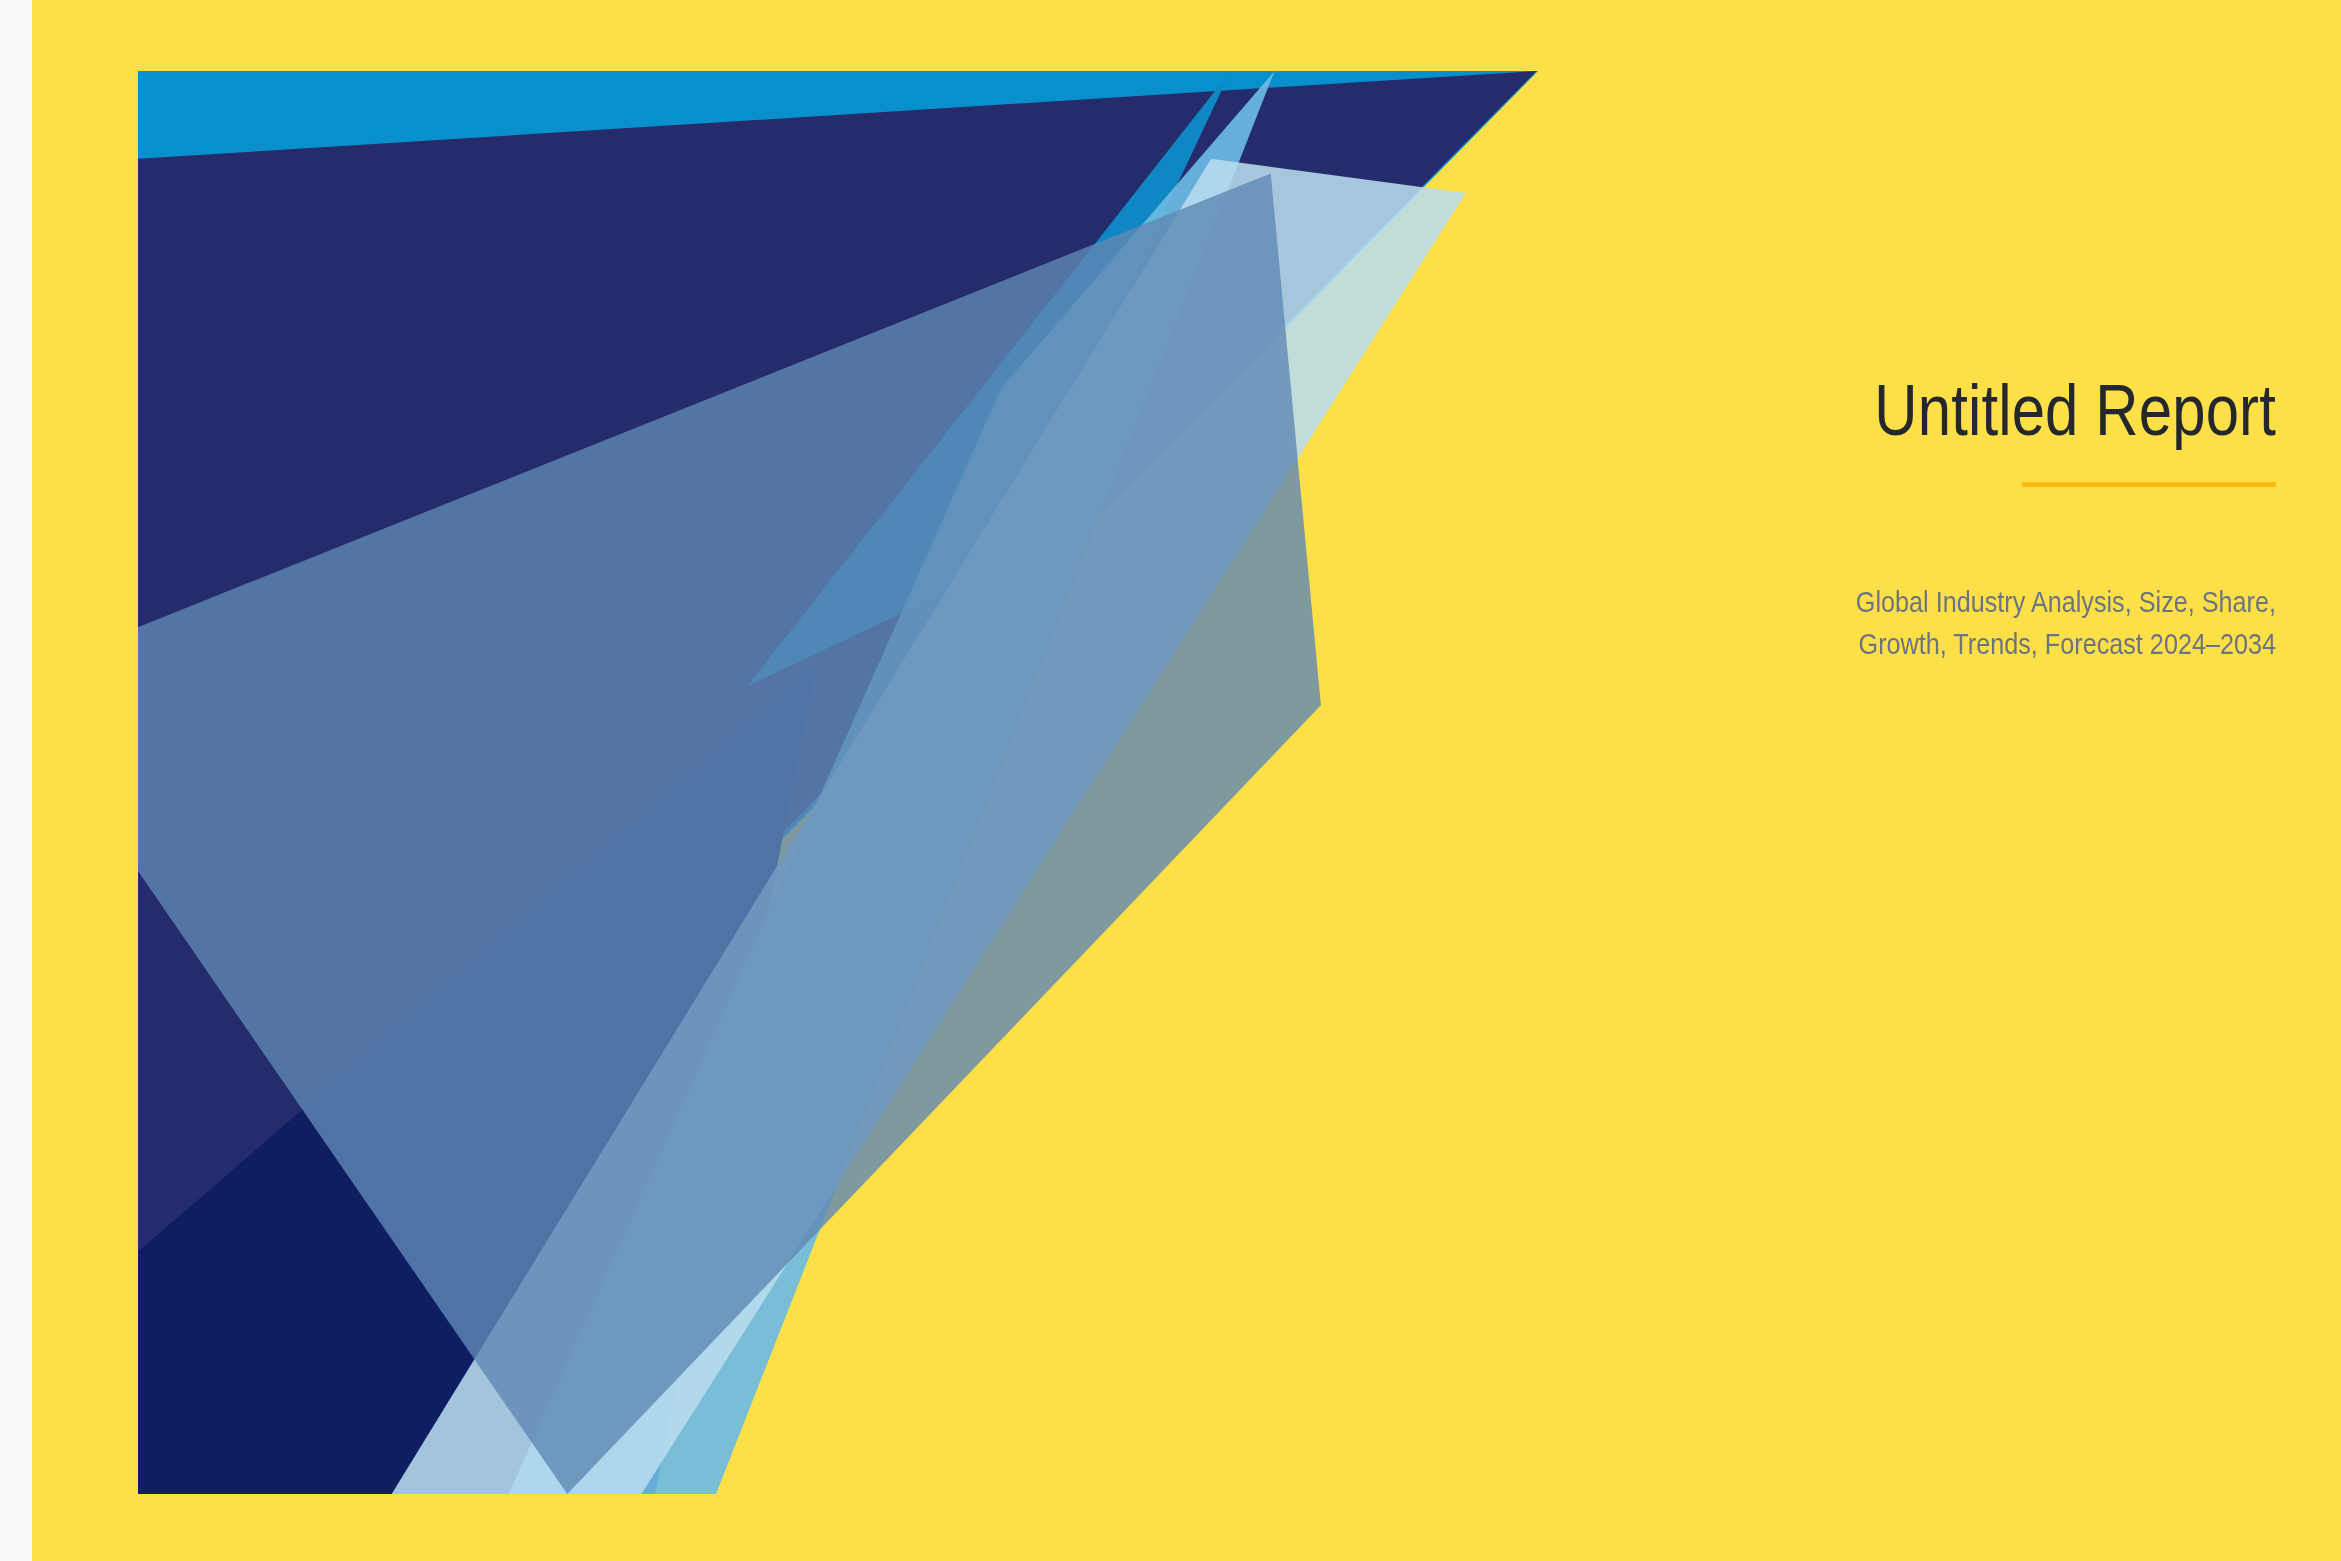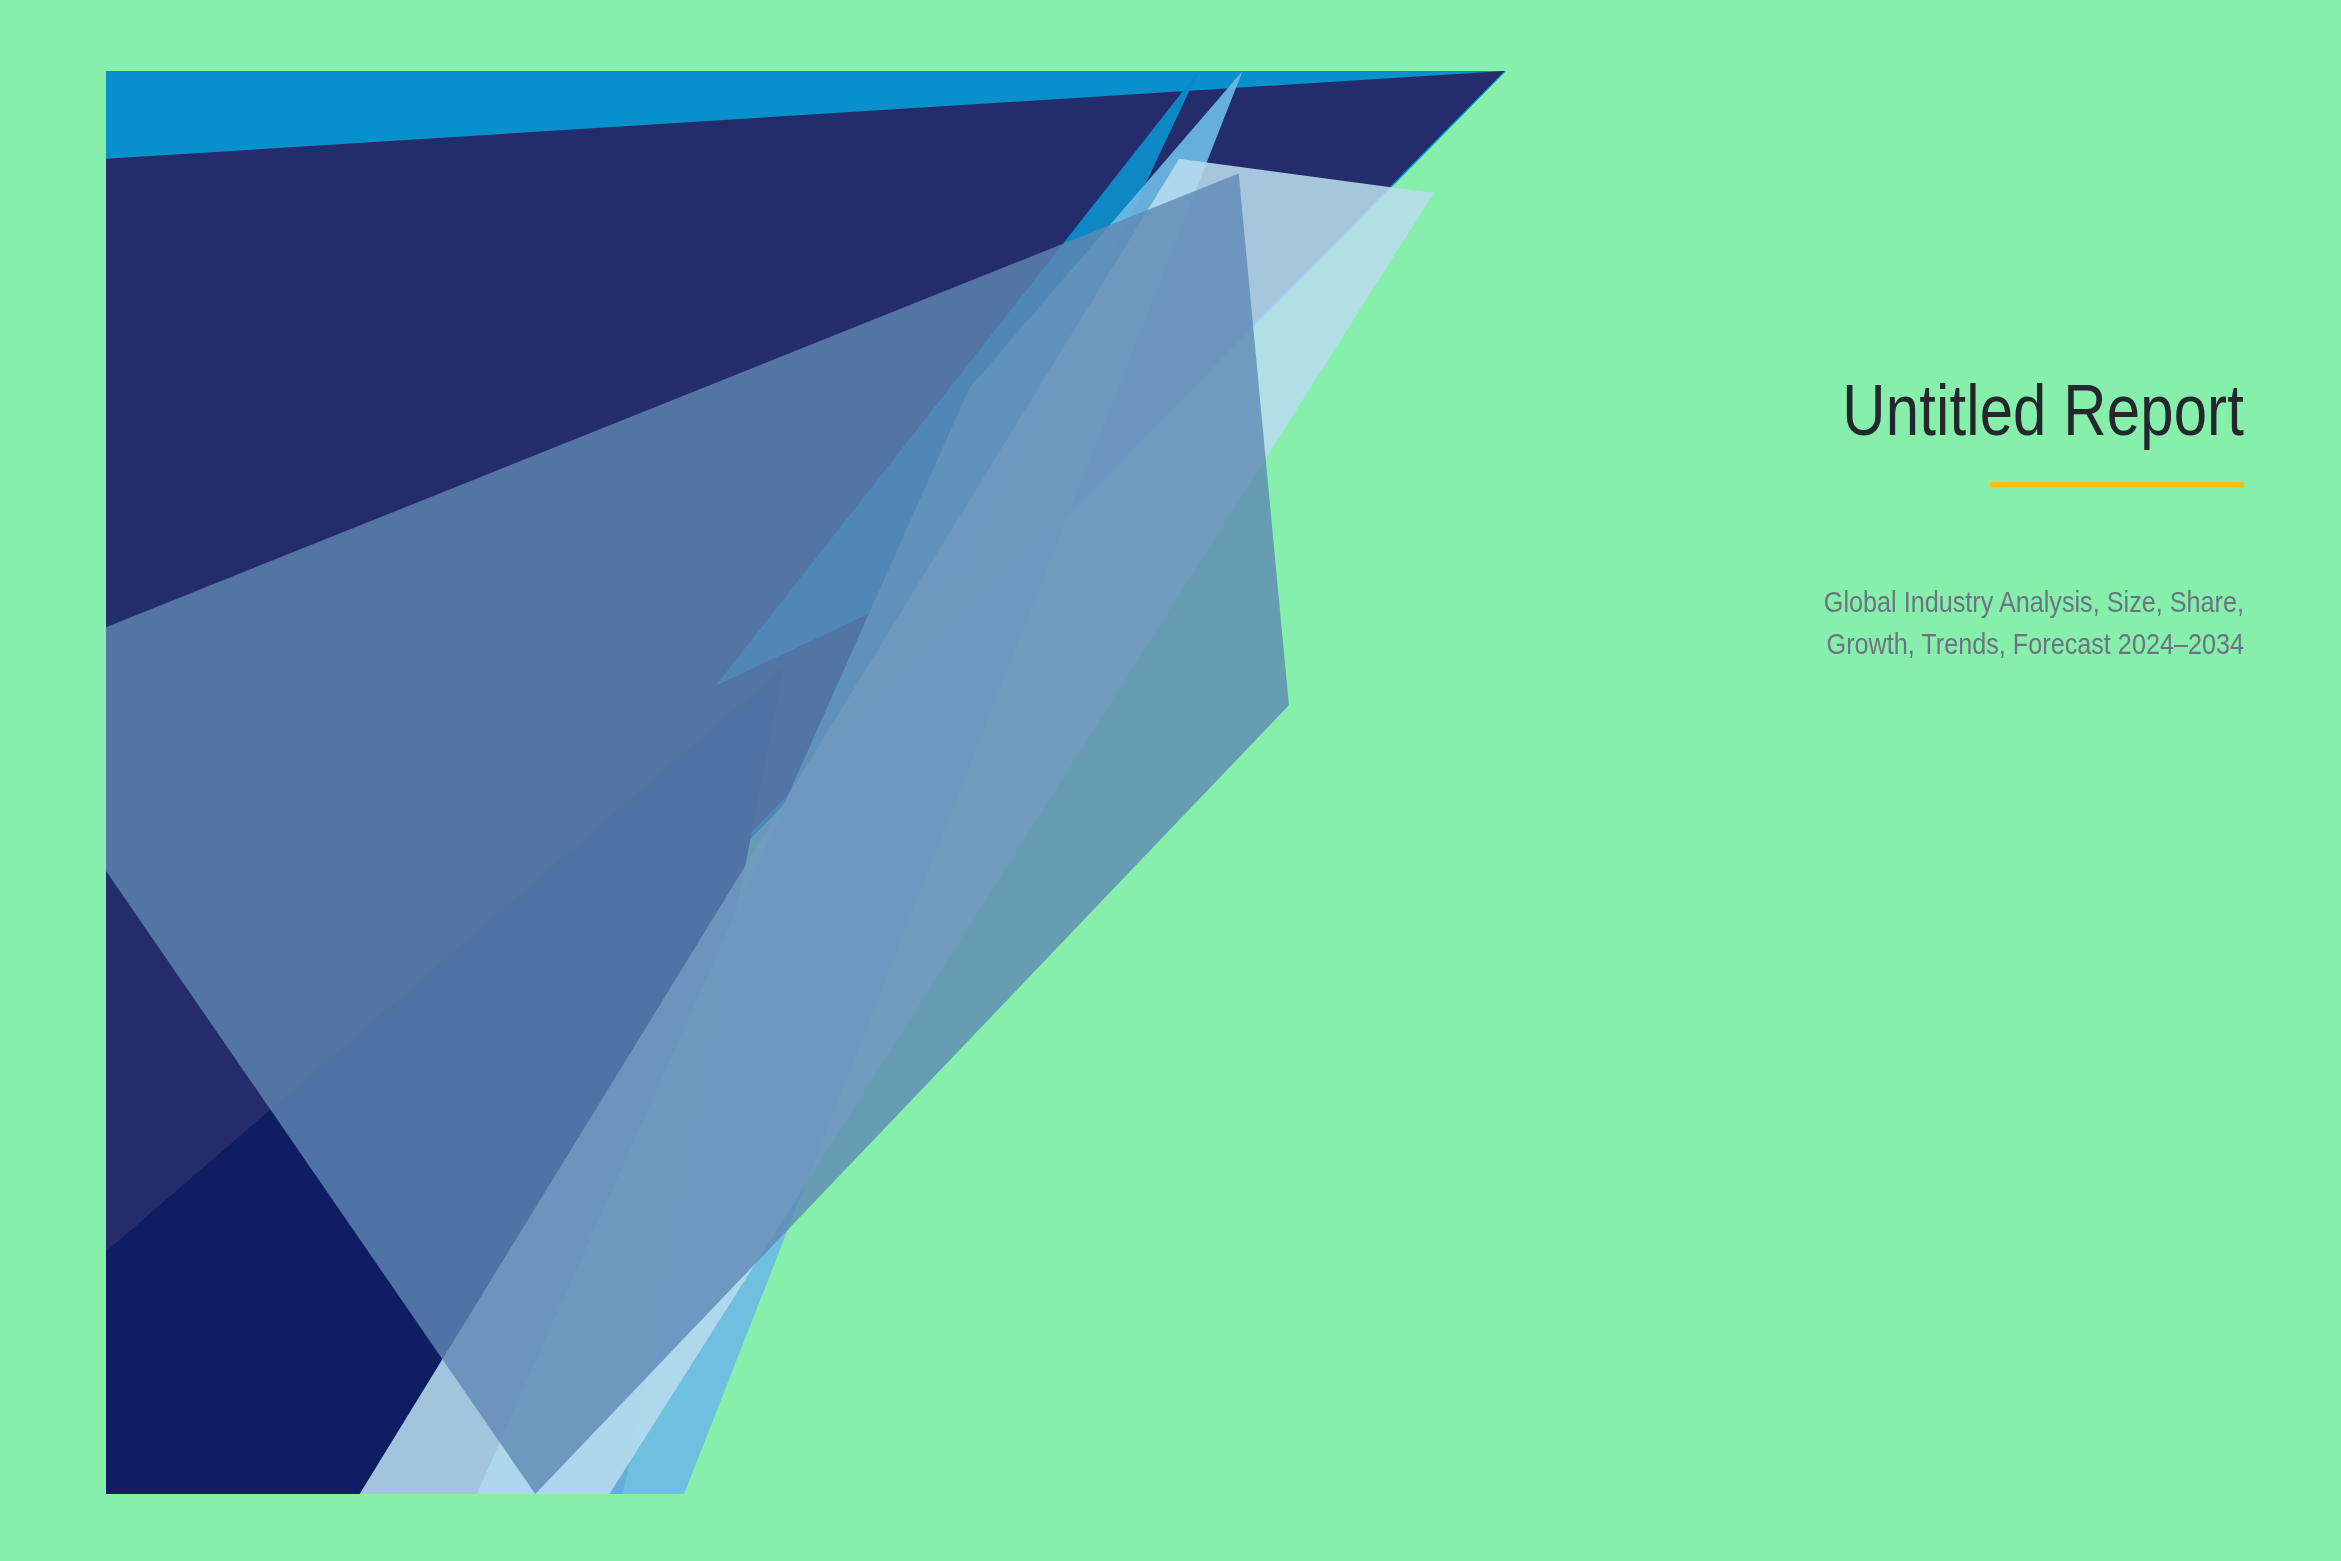--- a/index.html
+++ b/index.html
@@ -85,21 +85,21 @@
     transform: scaleX(0.84);
     transform-origin: 100% 50%;
   }
   #report-subtitle .sub-line {
     display: block;
   }
 </style>
 </head>
 <body style="background: rgb(247, 249, 251);">
 
-<div id="cover-page" style="background: #86efac;">
+<div id="cover-page" style="background: #fde047; margin-left: 32px;">
 
   <div id="artwork-panel">
     <svg id="artwork-svg" viewBox="0 0 2870 2917" preserveAspectRatio="none">
       <defs>
         <clipPath id="panelClip">
           <rect x="0" y="0" width="2870" height="2917"></rect>
         </clipPath>
       </defs>
 
       <g clip-path="url(#panelClip)">

